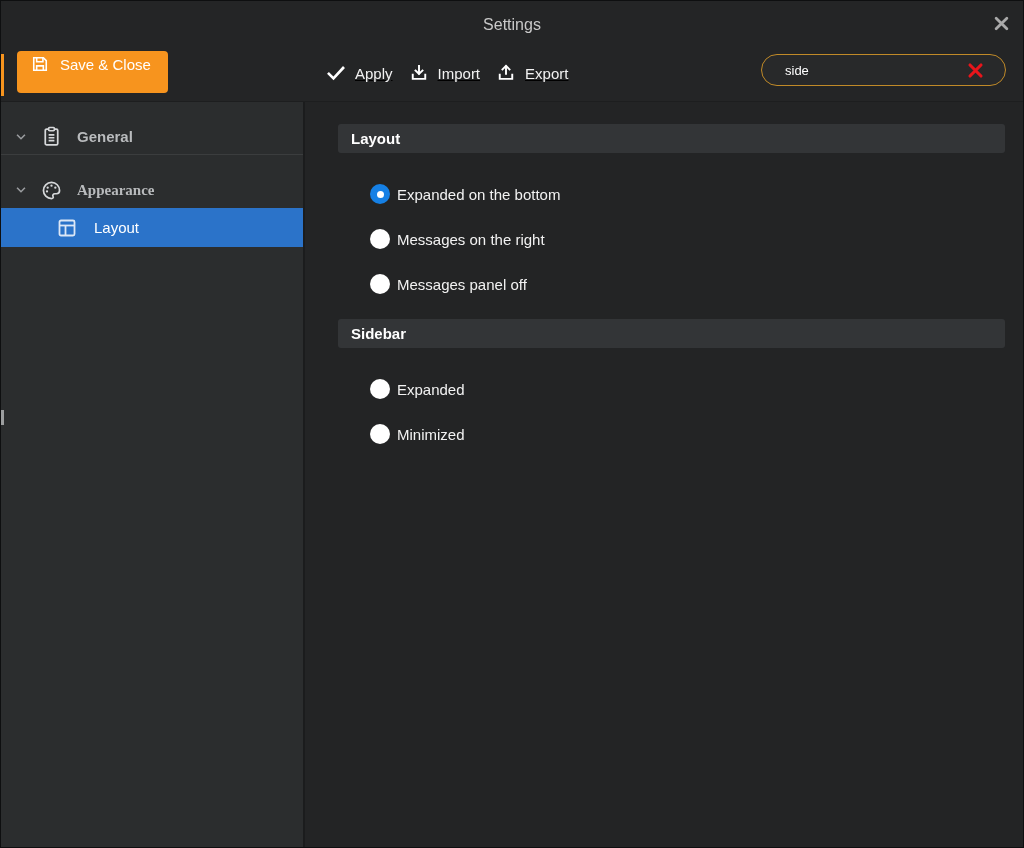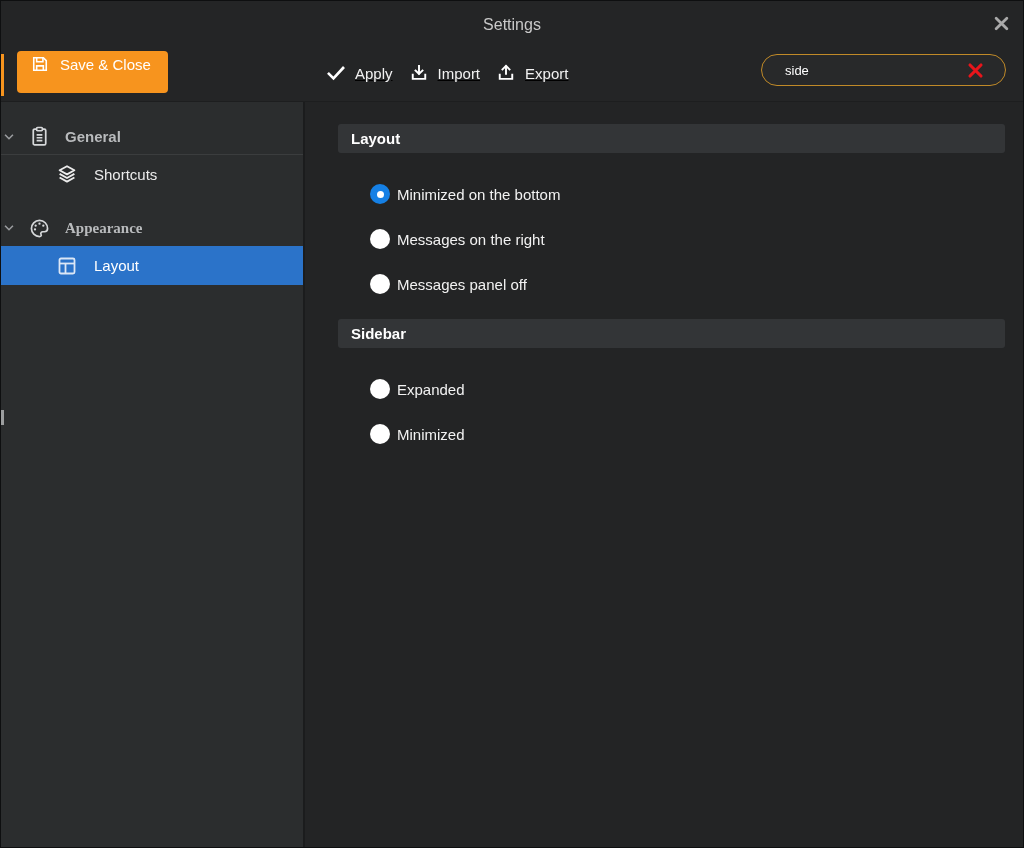--- a/index.html
+++ b/index.html
@@ -31,21 +31,21 @@
     display:flex; align-items:center; padding:0 14px 0 23px; cursor:text;
   }
   .search-value { flex:1; color:#ffffff; font-size:13px; }
   .search-clear { width:20px; height:20px; margin-right:6px; display:flex; align-items:center; justify-content:center; cursor:pointer; }
 
   
   .content { display:flex; height:748px; border-top:1px solid #1d1e1f; }
 
   .sidebar { width:304px; background:#2b2d2e; border-right:2px solid #1b1c1d; position:relative; }
   .side-row { display:flex; align-items:center; cursor:pointer; }
-  .side-row.parent { height:36px; color:#b9bbbd; font-size:15px; font-weight:bold; }
+  .side-row.parent { height:36px; padding-left:12px; color:#b9bbbd; font-size:15px; font-weight:bold; }
   .side-row.parent .side-label { margin-left:14px; }
   .row-general { margin-top:17px; border-bottom:1px solid #3b3d3e; }
   .row-appearance { margin-top:17px;font-family:Liberation Serif, serif; }
   .side-row.child { height:38px; padding-left:54px; color:#ececec; font-size:15px; }
   .side-row.child .side-label { margin-left:15px; }
   .side-row.child.selected { background:#2b73c9; color:#ffffff; height:39px; }
   .chev { width:16px; height:16px; display:flex; align-items:center; justify-content:center; }
   .side-icon { width:24px; height:24px; margin-left:10px; display:flex; align-items:center; justify-content:center; }
   .side-row.child .side-icon { margin-left:0; }
 
@@ -152,30 +152,20 @@
         <span class="side-icon">
           <svg width="23" height="23" viewBox="0 0 24 24" fill="none" stroke="#d6d8da" stroke-width="1.8">
             <rect x="5.5" y="4.2" width="13" height="16.5" rx="1.5"></rect>
             <rect x="9" y="2.6" width="6" height="3.4" rx="1" fill="#2b2d2e"></rect>
             <path d="M9 10.3 h6 M9 13.3 h6 M9 16.3 h6"></path>
           </svg>
         </span>
         <span class="side-label">General</span>
       </div>
 
-      <div class="side-row child">
-        <span class="side-icon">
-          <svg width="24" height="24" viewBox="0 0 24 24" fill="none" stroke="#ececec" stroke-width="1.8" stroke-linejoin="round">
-            <path d="M12 4.2 L19.4 8.3 L12 12.4 L4.6 8.3 Z"></path>
-            <path d="M4.6 11.9 L12 16 L19.4 11.9"></path>
-            <path d="M4.6 15.5 L12 19.6 L19.4 15.5"></path>
-          </svg>
-        </span>
-        <span class="side-label">Shortcuts</span>
-      </div>
 
       <div class="side-row parent row-appearance">
         <span class="chev">
           <svg width="14" height="14" viewBox="0 0 16 16" fill="none" stroke="#9b9da0" stroke-width="1.8">
               <path d="M3.5 5.5 L8 10 L12.5 5.5"></path>
             </svg>
         </span>
         <span class="side-icon">
           <svg width="23" height="23" viewBox="0 0 24 24" fill="none" stroke="#d6d8da" stroke-width="1.8">
             <path d="M12 3.6 C7.2 3.6 3.6 7.4 3.6 12 C3.6 16.6 7.4 20.4 12 20.4 C13.6 20.4 14.2 19.3 13.6 18.2 C12.9 16.8 13.8 15.4 15.4 15.4 L17.2 15.4 C19.1 15.4 20.4 14 20.4 12 C20.4 7.2 16.7 3.6 12 3.6 Z"></path>
@@ -202,21 +192,21 @@
 
     <div class="main">
 
       <div class="section">
         <div class="section-header">
           <span>Layout</span>
         </div>
         <div class="options">
           <div class="option-row">
             <span class="radio selected"></span>
-            <span class="option-label">Minimized on the bottom</span>
+            <span class="option-label">Expanded on the bottom</span>
           </div>
           <div class="option-row">
             <span class="radio"></span>
             <span class="option-label">Messages on the right</span>
           </div>
           <div class="option-row">
             <span class="radio"></span>
             <span class="option-label">Messages panel off</span>
           </div>
         </div>

